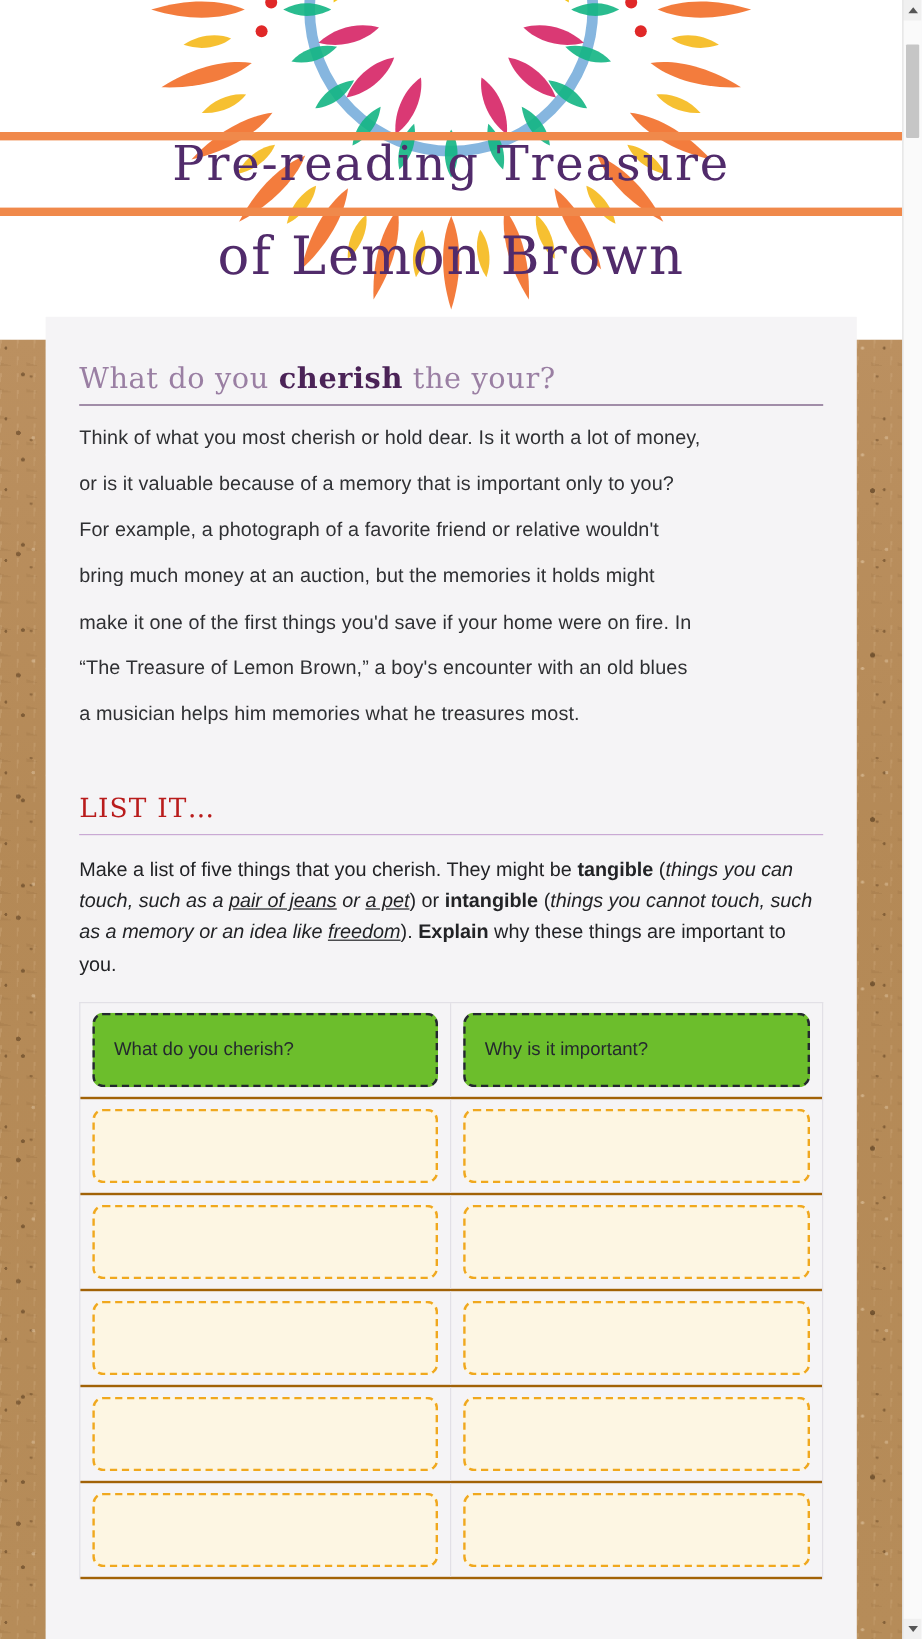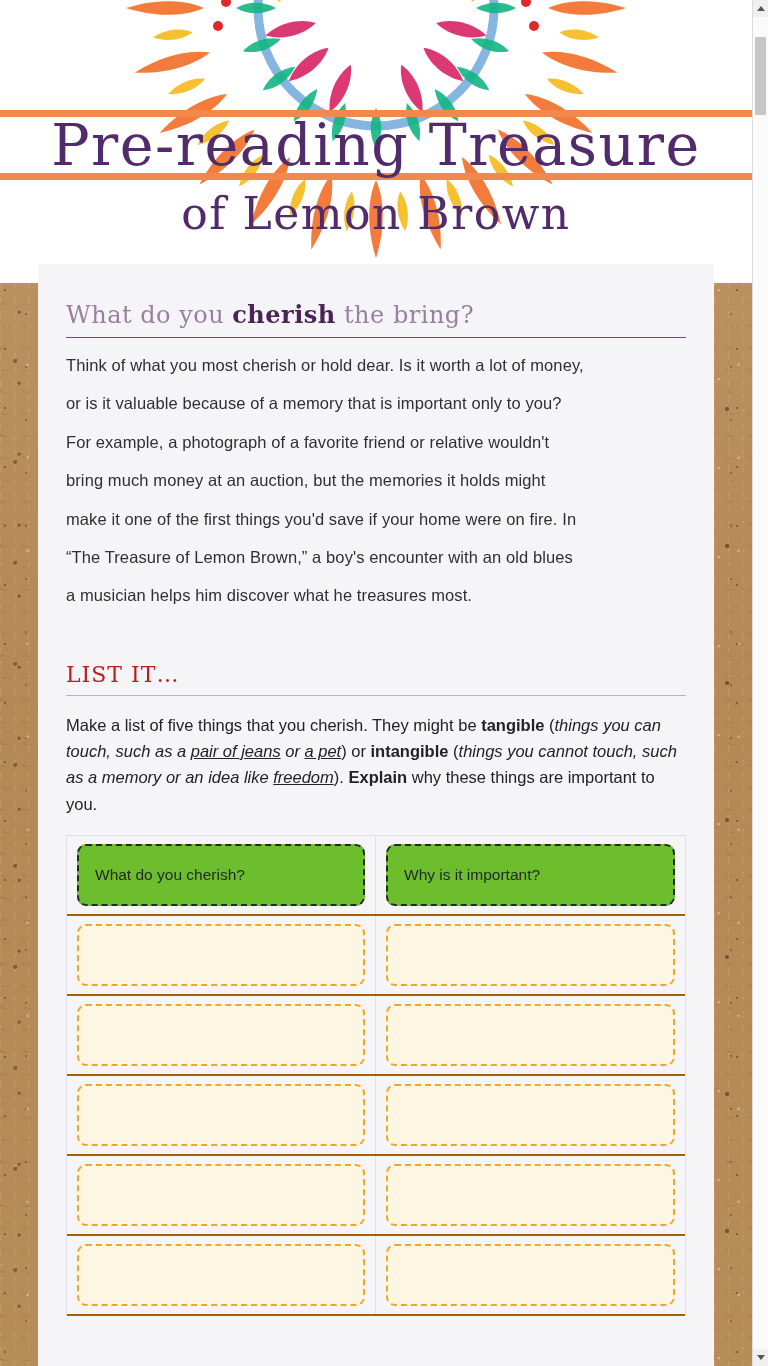--- a/index.html
+++ b/index.html
@@ -89,21 +89,21 @@
     left: 0;
     width: 752px;
     text-align: center;
     font-family: "DejaVu Serif", "Liberation Serif", serif;
     font-weight: 400;
     color: #512b6b;
     letter-spacing: 1.5px;
     line-height: 1;
     white-space: nowrap;
   }
-  .title.line1 { top: 117px; font-size: 57px; }
+  .title.line1 { top: 117px; font-size: 40px; }
   .title.line2 { top: 192px; font-size: 44px; }
 
   
   .card {
     position: absolute;
     left: 38px;
     top: 264px;
     width: 676px;
     height: 1102px;
     background: #f5f4f6;
@@ -408,30 +408,30 @@
 
     <div class="band top"></div>
     <div class="band bottom"></div>
 
     <div class="title line1">Pre-reading Treasure</div>
     <div class="title line2">of Lemon Brown</div>
   </div>
 
   <div class="card">
 
-    <div class="section-title"><span>What do you </span><b>cherish</b><span> the bring?</span></div>
+    <div class="section-title"><span>What do you </span><b>cherish</b><span> the your?</span></div>
     <div class="rule"></div>
 
     <p class="body-line">Think of what you most cherish or hold dear. Is it worth a lot of money,</p>
     <p class="body-line">or is it valuable because of a memory that is important only to you?</p>
     <p class="body-line">For example, a photograph of a favorite friend or relative wouldn't</p>
     <p class="body-line">bring much money at an auction, but the memories it holds might</p>
     <p class="body-line">make it one of the first things you'd save if your home were on fire. In</p>
     <p class="body-line">“The Treasure of Lemon Brown,” a boy's encounter with an old blues</p>
-    <p class="body-line">a musician helps him discover what he treasures most.</p>
+    <p class="body-line">a musician helps him memories what he treasures most.</p>
 
     <div class="listit-wrap">
       <div class="listit-title">LIST IT…</div>
       <div class="listit-rule"></div>
 
       <p class="listit-body"><span>Make a list of five things that you cherish. They might be </span><b>tangible</b><span> (</span><i>things you can touch, such as a </i><i><u>pair of jeans</u></i><i> or </i><i><u>a pet</u></i><span>) or </span><b>intangible</b><span> (</span><i>things you cannot touch, such as a memory or an idea like </i><i><u>freedom</u></i><span>). </span><b>Explain</b><span> why these things are important to you.</span></p>
 
       <div class="grid">
 
         <div class="grid-row">

